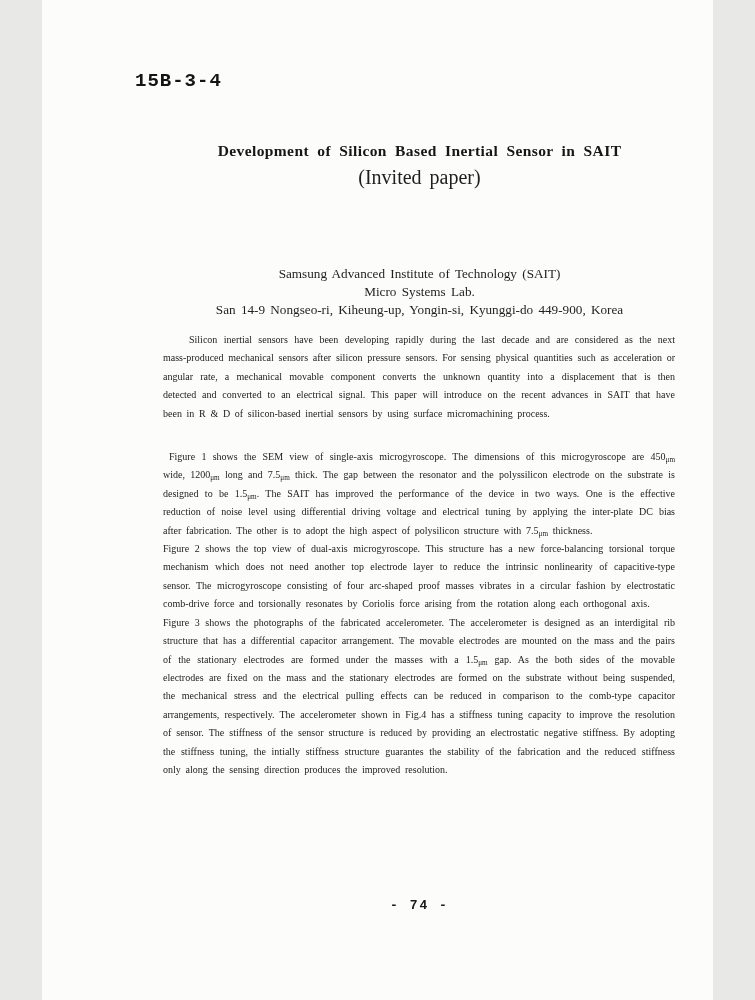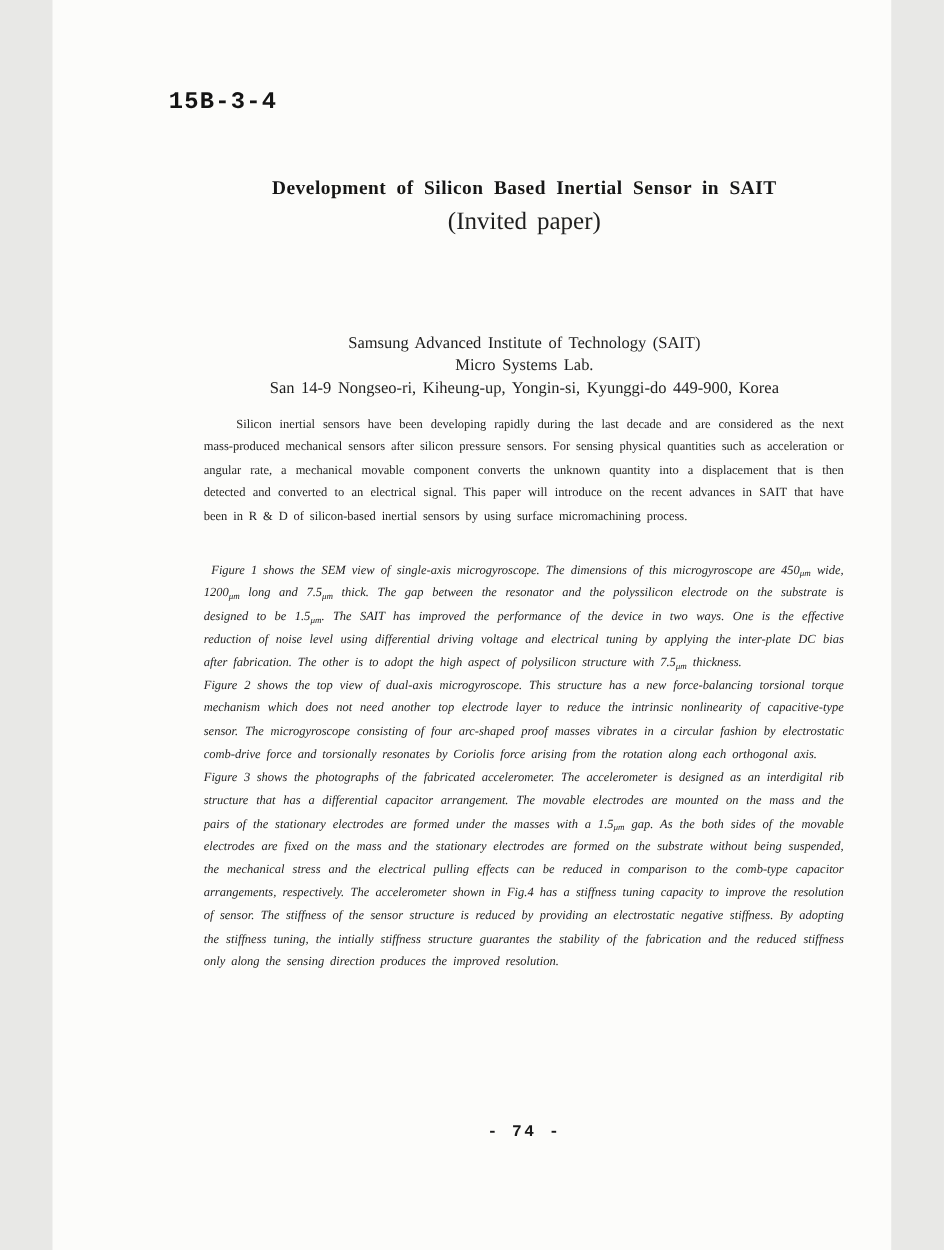--- a/index.html
+++ b/index.html
@@ -70,21 +70,21 @@
   .abstract p,
   .body-text p {
     font-size: 10px;
     line-height: 18.4px;
     text-align: justify;
     word-spacing: 2.2px;
     margin: 0;
     color: #222;
   }
   .abstract p { text-indent: 26px; }
-  .body-text { margin-top: 25px; font-style: italic; }
+  .body-text { margin-top: 25px; }
   .body-text p.first { text-indent: 6px; }
   sub.um {
     font-size: 0.72em;
     vertical-align: -0.28em;
     line-height: 0;
   }
   .page-number {
     position: absolute;
     left: 0;
     top: 898px;

